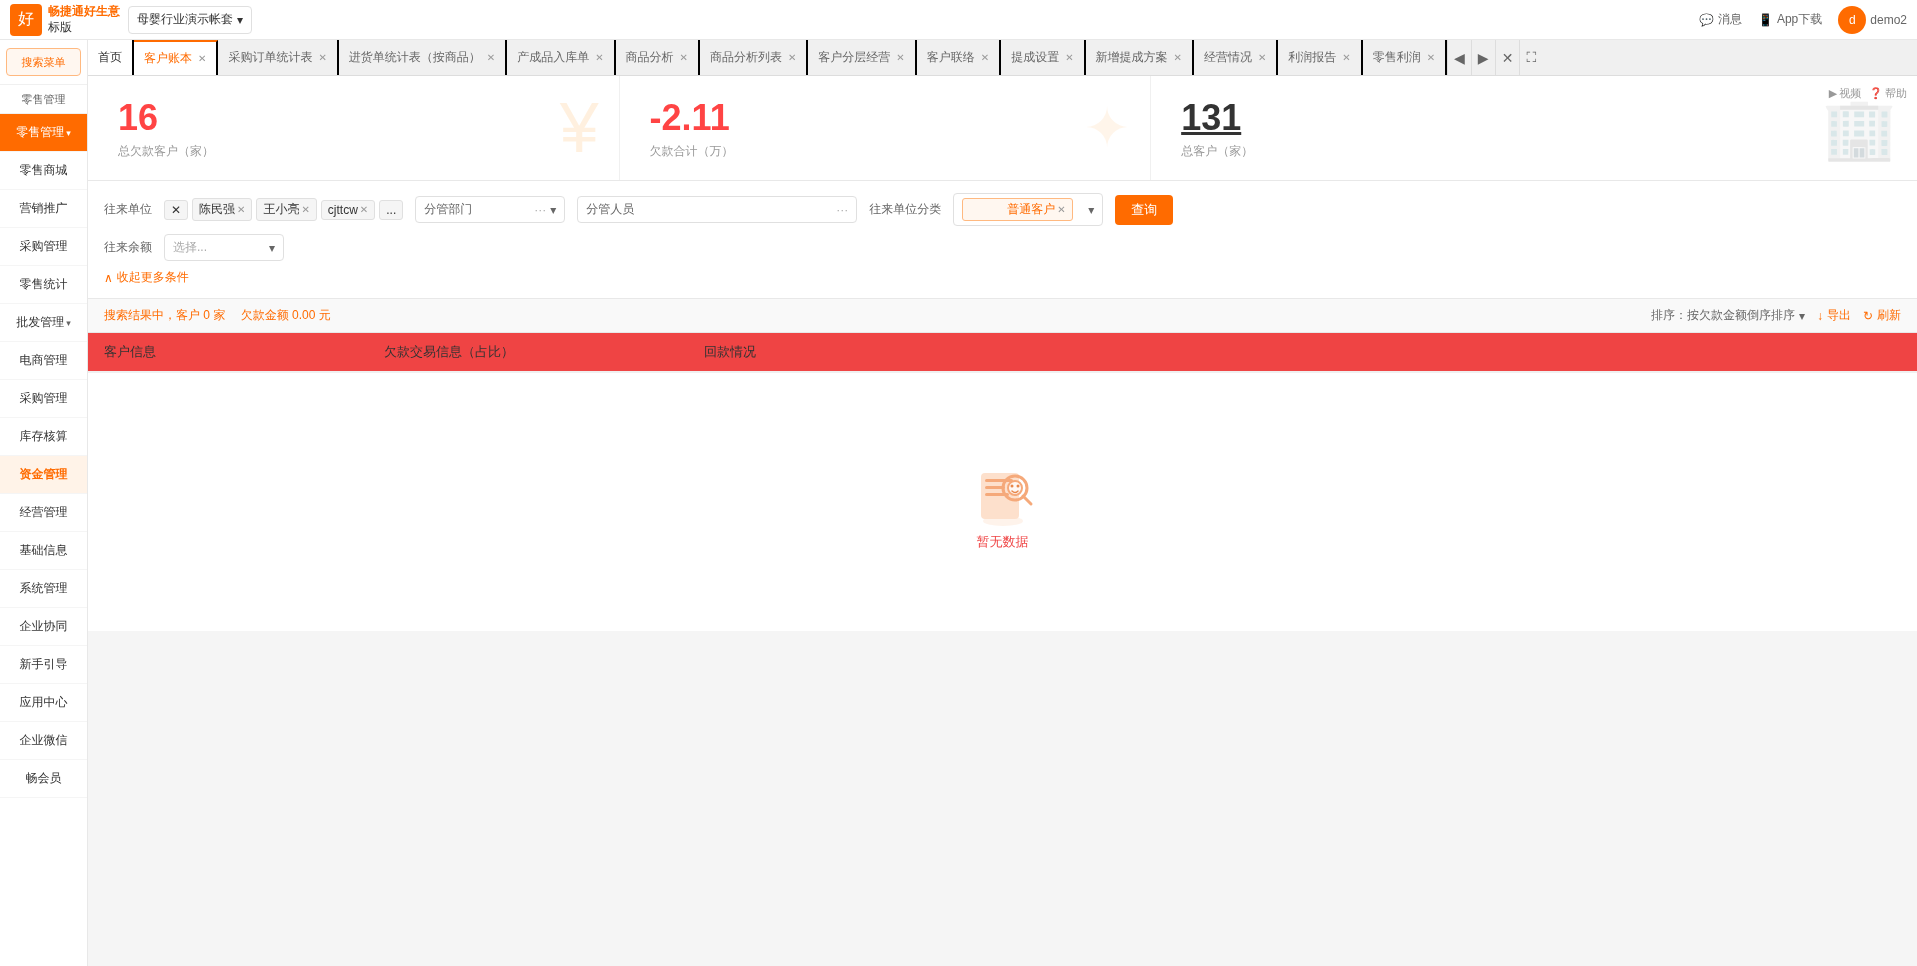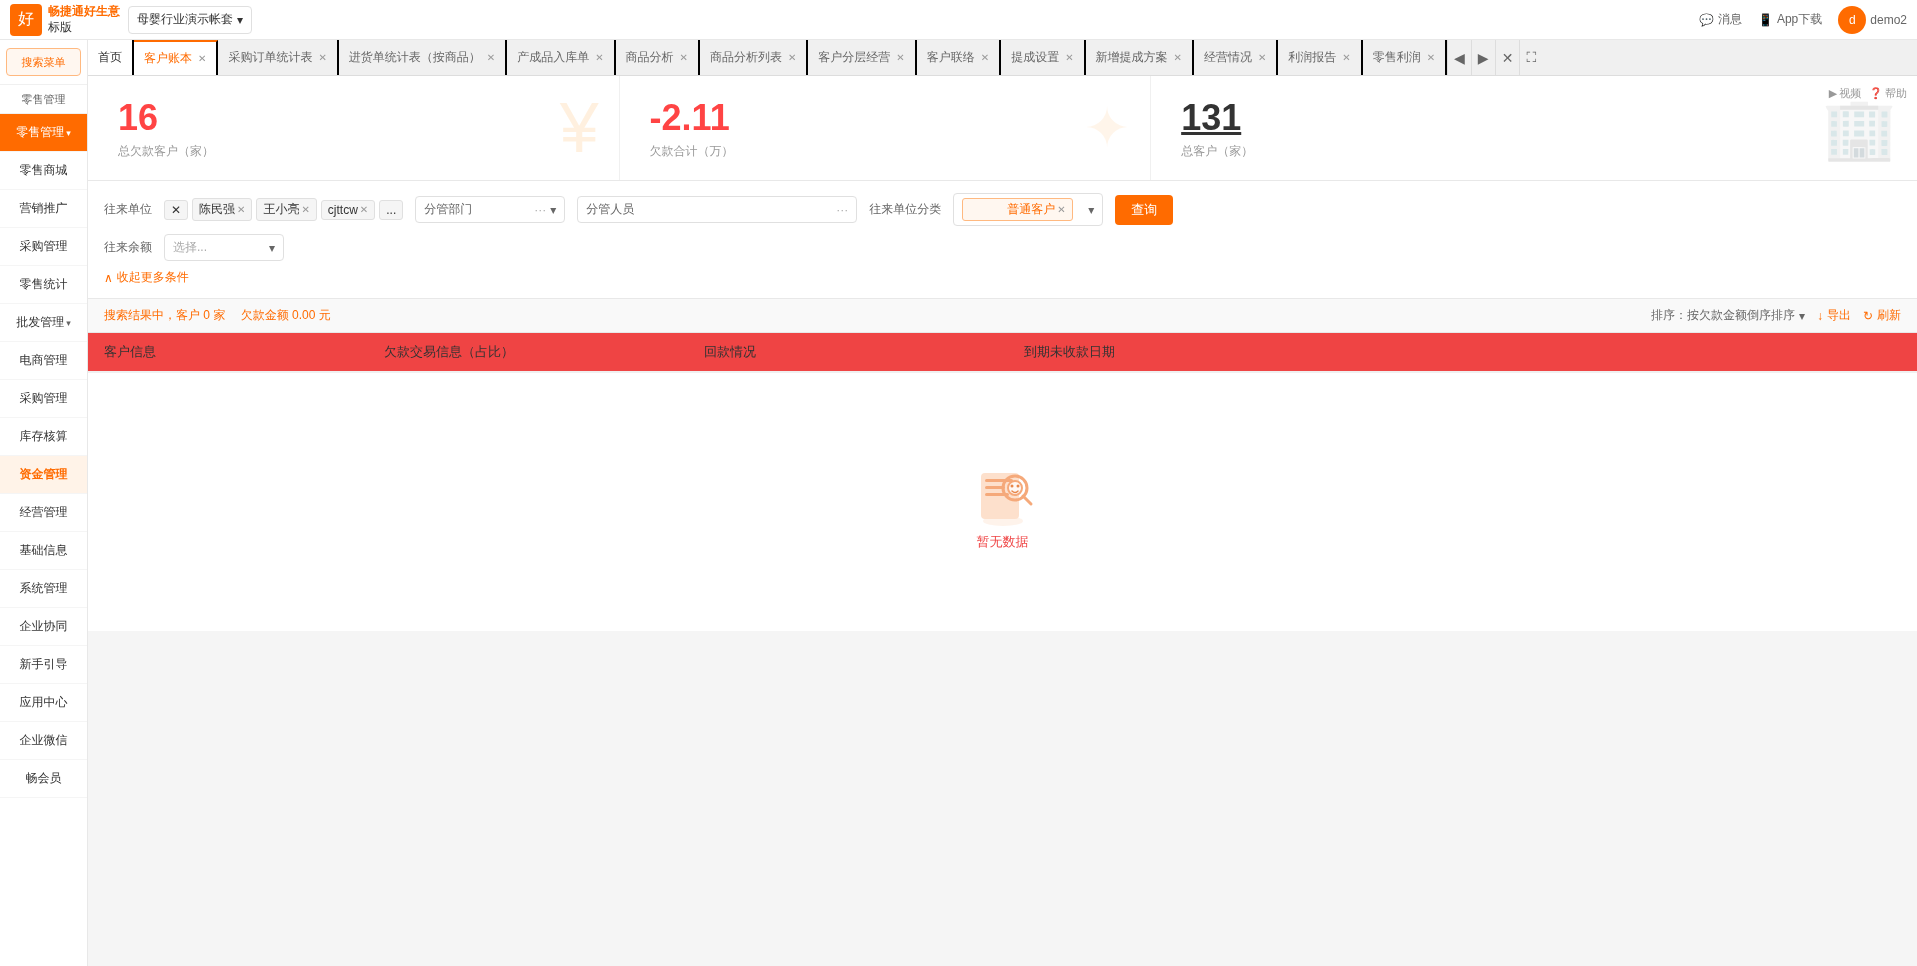--- a/index.html
+++ b/index.html
@@ -379,21 +379,20 @@
             <span>刷新</span>
           </div>
         </div>
       </div>
 
       <div class="table-container">
         <div class="table-header">
           <div class="table-header-cell">客户信息</div>
           <div class="table-header-cell">欠款交易信息（占比）</div>
           <div class="table-header-cell">回款情况</div>
-          <div class="table-header-cell">到期未收款日期</div>
         </div>
 
         <div class="empty-state">
           <svg class="mascot" viewBox="0 0 80 80" fill="none" xmlns="http://www.w3.org/2000/svg">
 
             <ellipse cx="40" cy="68" rx="20" ry="5" fill="#fde8d8" opacity="0.5"></ellipse>
 
             <rect x="18" y="20" width="38" height="46" rx="4" fill="#fde0cc"></rect>
             <rect x="22" y="26" width="28" height="3" rx="1.5" fill="#f5a97a"></rect>
             <rect x="22" y="33" width="20" height="3" rx="1.5" fill="#f5a97a"></rect>

